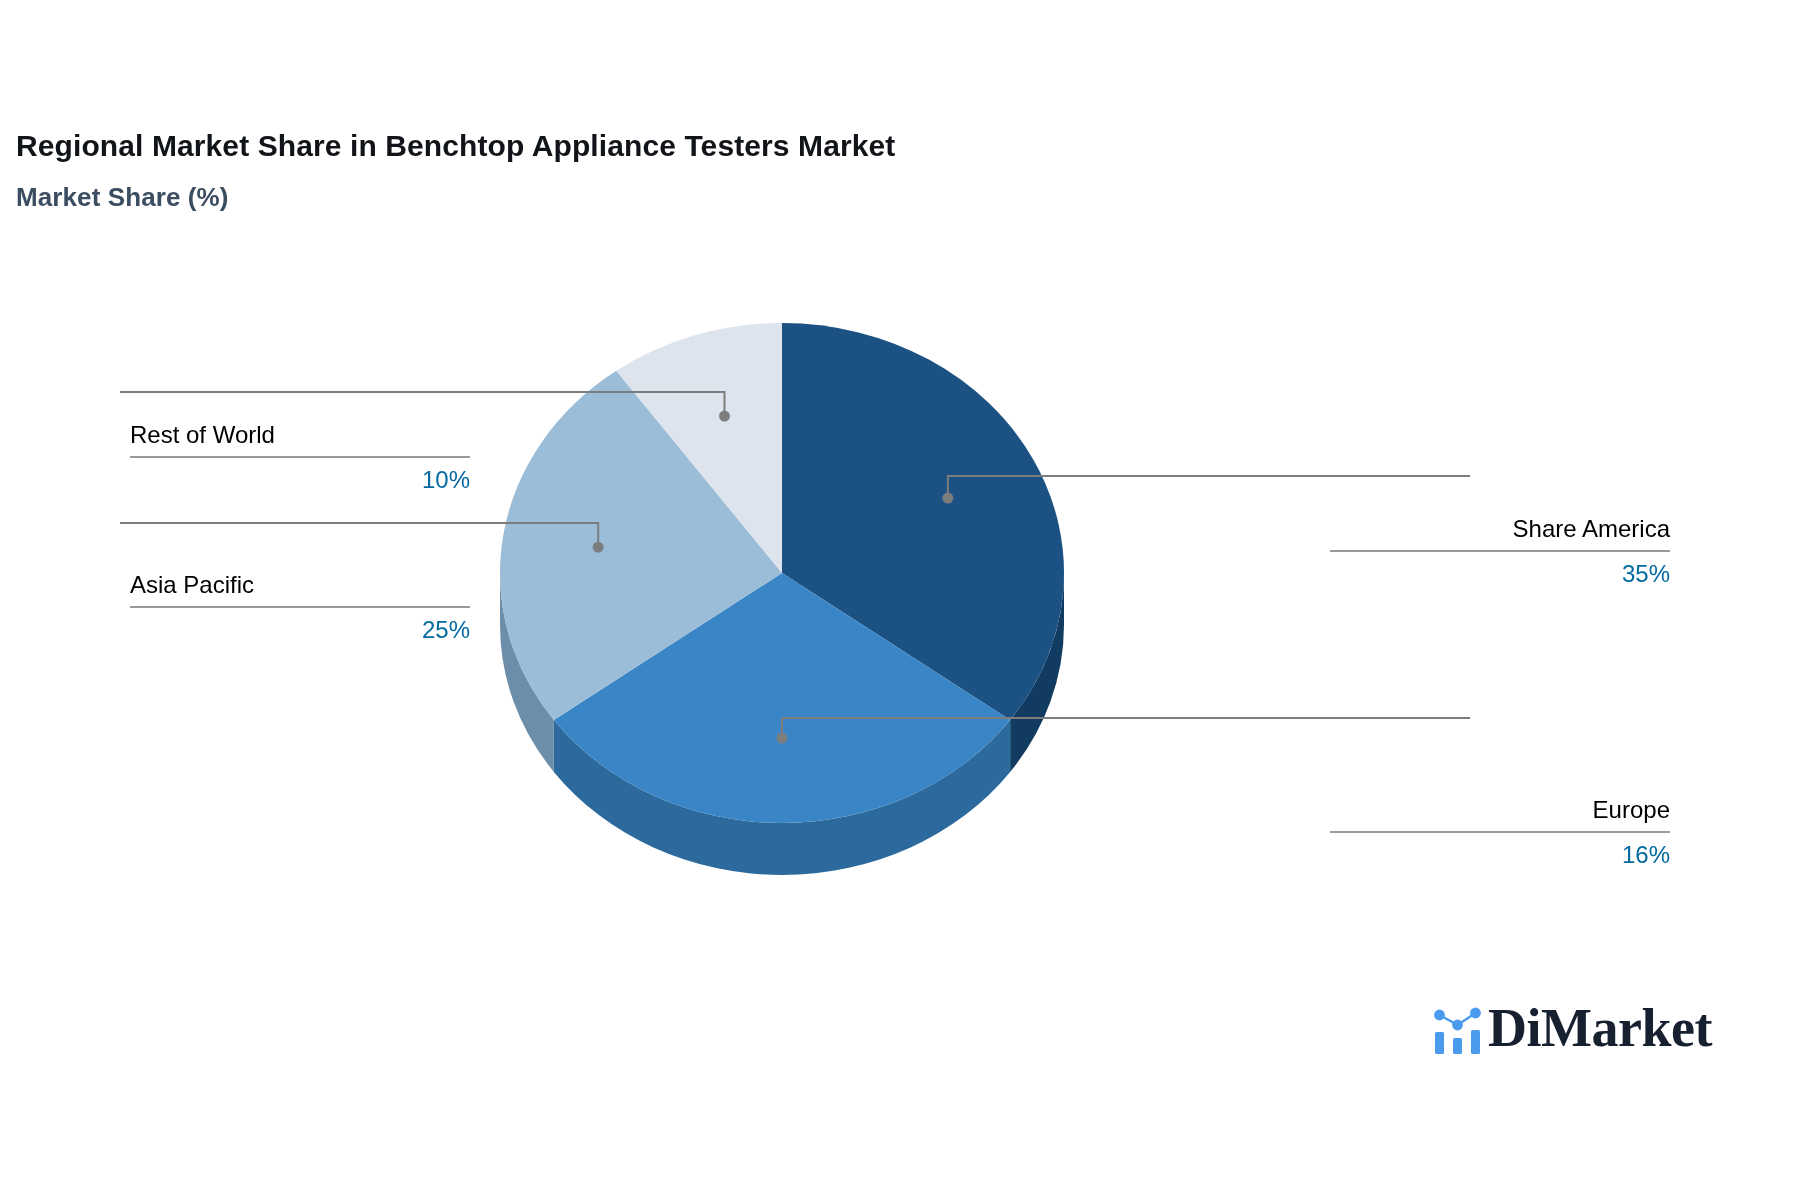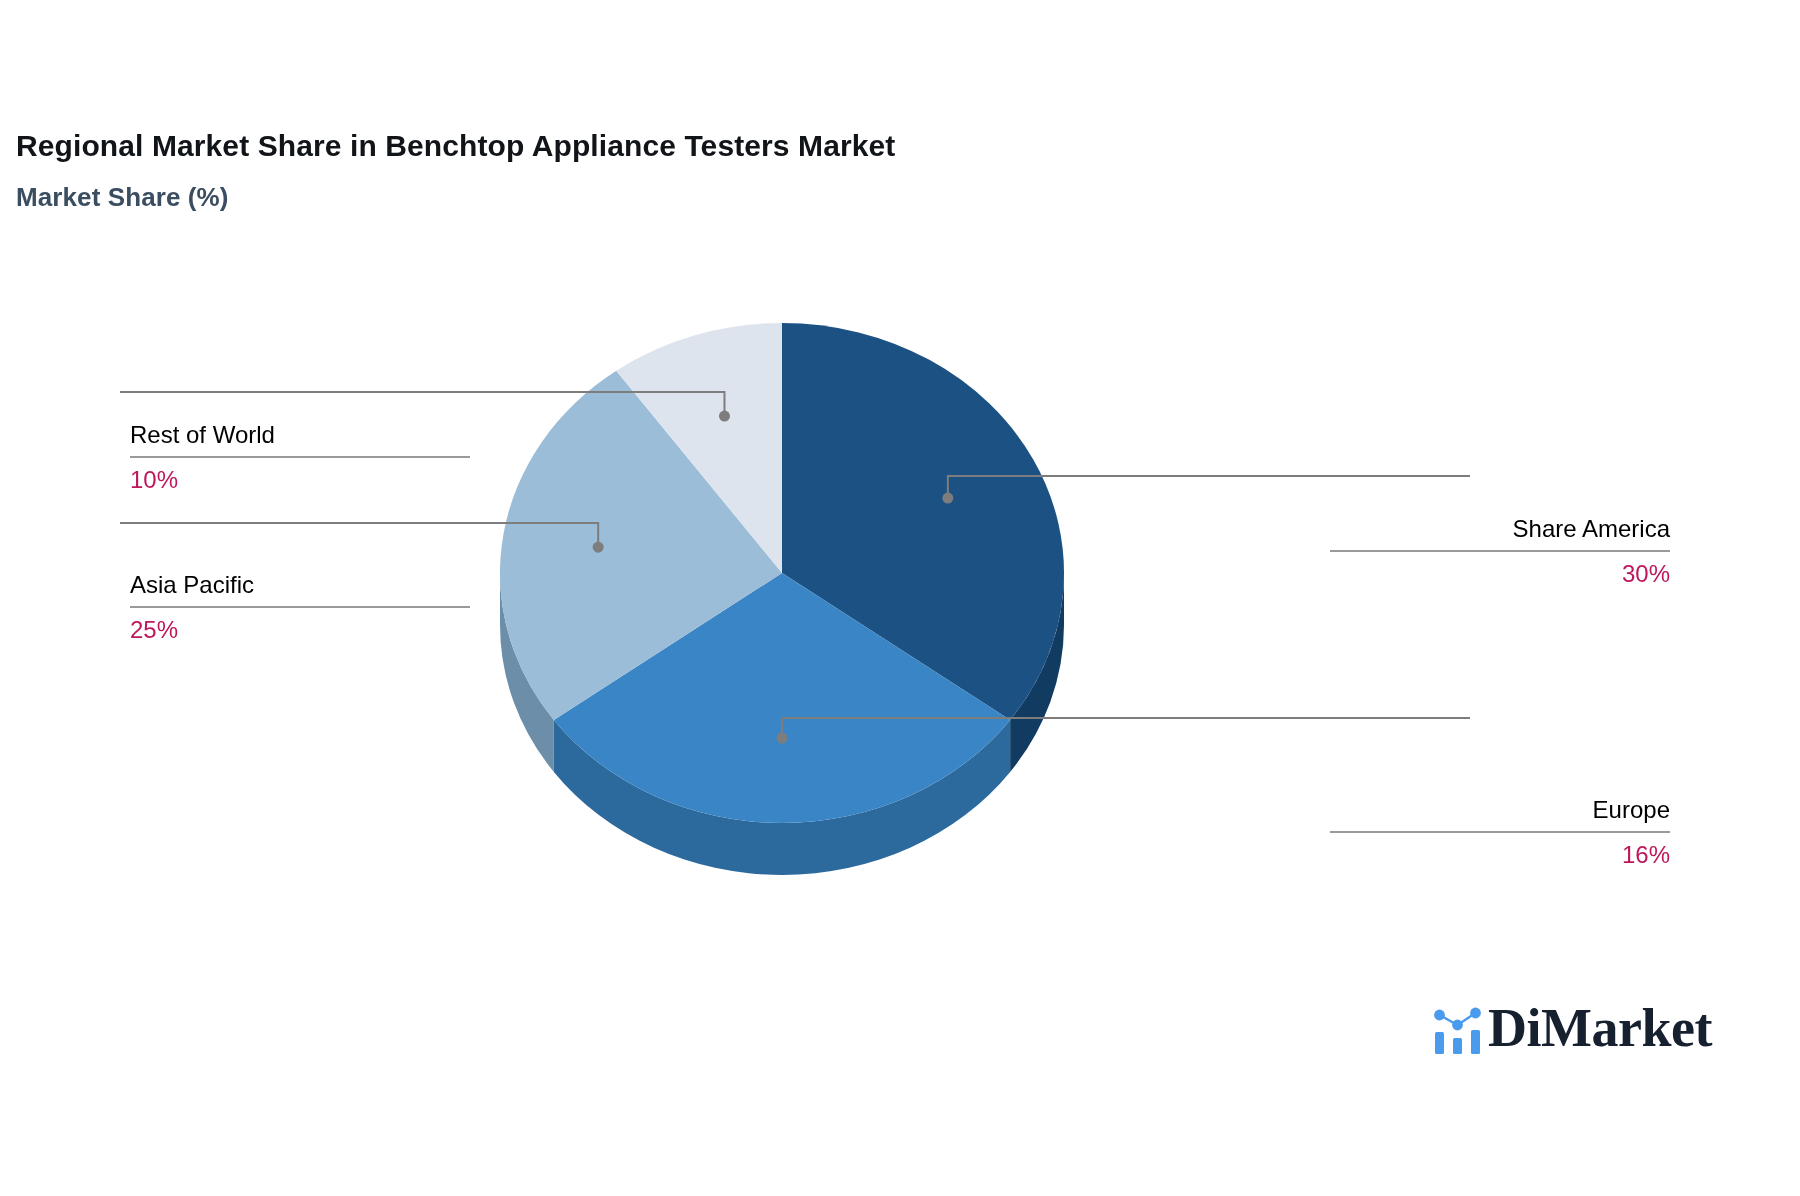--- a/index.html
+++ b/index.html
@@ -71,22 +71,23 @@
     white-space: nowrap;
   }
   .callout .crule {
     height: 2px;
     background: #9a9a9a;
     margin: 6px 0 7px 0;
     width: 100%;
   }
   .callout .cval {
     font-size: 24px;
-    color: #be185d;
+    color: #0369a1;
     line-height: 1.25;
+    text-align: right;
   }
   .callout.left  { text-align: left; }
   .callout.right { text-align: right; }
 
   
   #logo {
     position: absolute;
     right: 88px;
     bottom: 140px;
     display: flex;
@@ -158,21 +159,21 @@
 
   <div class="callout left" id="callout-asia-pacific" style="left:130px; top:570px;">
     <div class="cname">Asia Pacific</div>
     <div class="crule"></div>
     <div class="cval">25%</div>
   </div>
 
   <div class="callout right" id="callout-north-america" style="left:1330px; top:514px;">
     <div class="cname">Share America</div>
     <div class="crule"></div>
-    <div class="cval">30%</div>
+    <div class="cval">35%</div>
   </div>
 
   <div class="callout right" id="callout-europe" style="left:1330px; top:795px;">
     <div class="cname">Europe</div>
     <div class="crule"></div>
     <div class="cval">16%</div>
   </div>
 
   <div id="logo">
     <svg width="56" height="56" viewBox="0 0 56 56">

